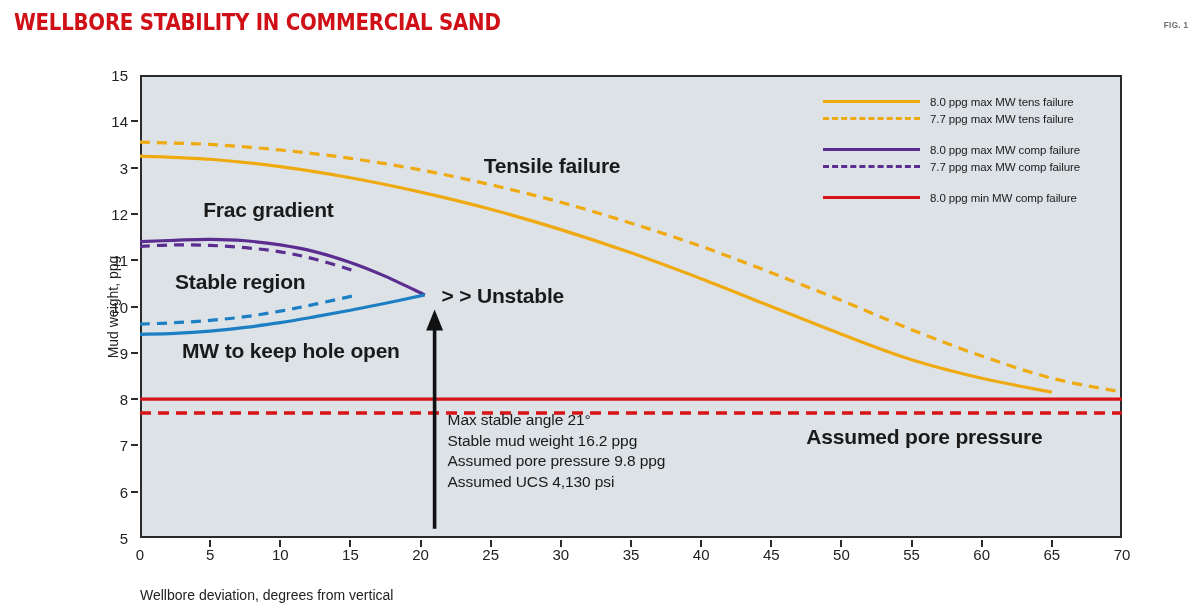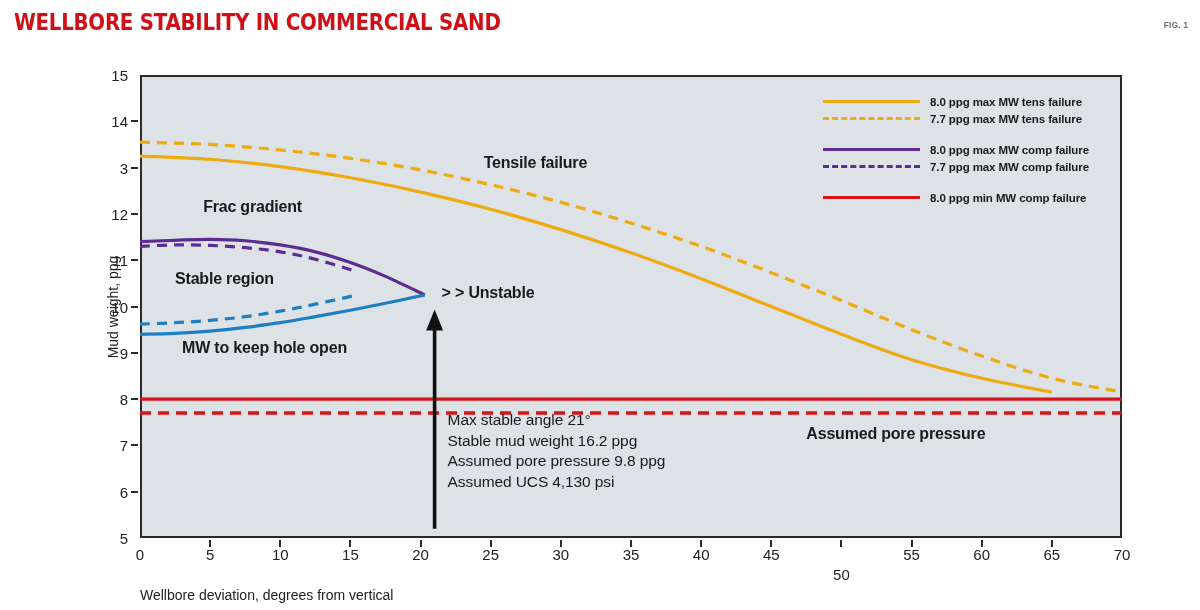--- a/index.html
+++ b/index.html
@@ -78,42 +78,41 @@
   }
   #xaxisname{
     position:absolute;
     left:0;right:0;
     top:512px;
     text-align:left;
     font-size:14px;color:#222;
   }
   .incl{
     position:absolute;
-    font-size:16px;
+    font-size:21px;
     color:#1a1a1a;
     white-space:nowrap;
     font-family:"Liberation Sans", sans-serif;
     letter-spacing:-0.2px;
   }
   .bold-ish{font-weight:600;}
   #annobox{
     position:absolute;
     font-size:15.5px;
     color:#1a1a1a;
     line-height:1.33;
     white-space:nowrap;
   }
   #annobox div{letter-spacing:-0.1px;}
   #legend{
     position:absolute;
     left:683px; top:18px;
     font-size:11.5px;
     color:#1a1a1a;
     white-space:nowrap;
-    font-weight:bold;
   }
   .legrow{
     display:flex;align-items:center;
     height:17px;
   }
   .legspacer{height:14px;}
   .legline{
     width:97px;height:0;
     margin-right:10px;
     flex:0 0 auto;
@@ -166,21 +165,21 @@
       <div class="xlabel" style="left: 350.714px; top: 471px;">25</div>
       <div class="xtick" style="left: 350.714px; top: 465px;"></div>
       <div class="xlabel" style="left: 420.857px; top: 471px;">30</div>
       <div class="xtick" style="left: 420.857px; top: 465px;"></div>
       <div class="xlabel" style="left: 491px; top: 471px;">35</div>
       <div class="xtick" style="left: 491px; top: 465px;"></div>
       <div class="xlabel" style="left: 561.143px; top: 471px;">40</div>
       <div class="xtick" style="left: 561.143px; top: 465px;"></div>
       <div class="xlabel" style="left: 631.286px; top: 471px;">45</div>
       <div class="xtick" style="left: 631.286px; top: 465px;"></div>
-      <div class="xlabel" style="left: 701.429px; top: 471px; margin-top: 20px;">50</div>
+      <div class="xlabel" style="left: 701.429px; top: 471px;">50</div>
       <div class="xtick" style="left: 701.429px; top: 465px;"></div>
       <div class="xlabel" style="left: 771.571px; top: 471px;">55</div>
       <div class="xtick" style="left: 771.571px; top: 465px;"></div>
       <div class="xlabel" style="left: 841.714px; top: 471px;">60</div>
       <div class="xtick" style="left: 841.714px; top: 465px;"></div>
       <div class="xlabel" style="left: 911.857px; top: 471px;">65</div>
       <div class="xtick" style="left: 911.857px; top: 465px;"></div>
       <div class="xlabel" style="left: 982px; top: 471px;">70</div>
     </div>
   <div id="xaxisname">Wellbore deviation, degrees from vertical</div>

